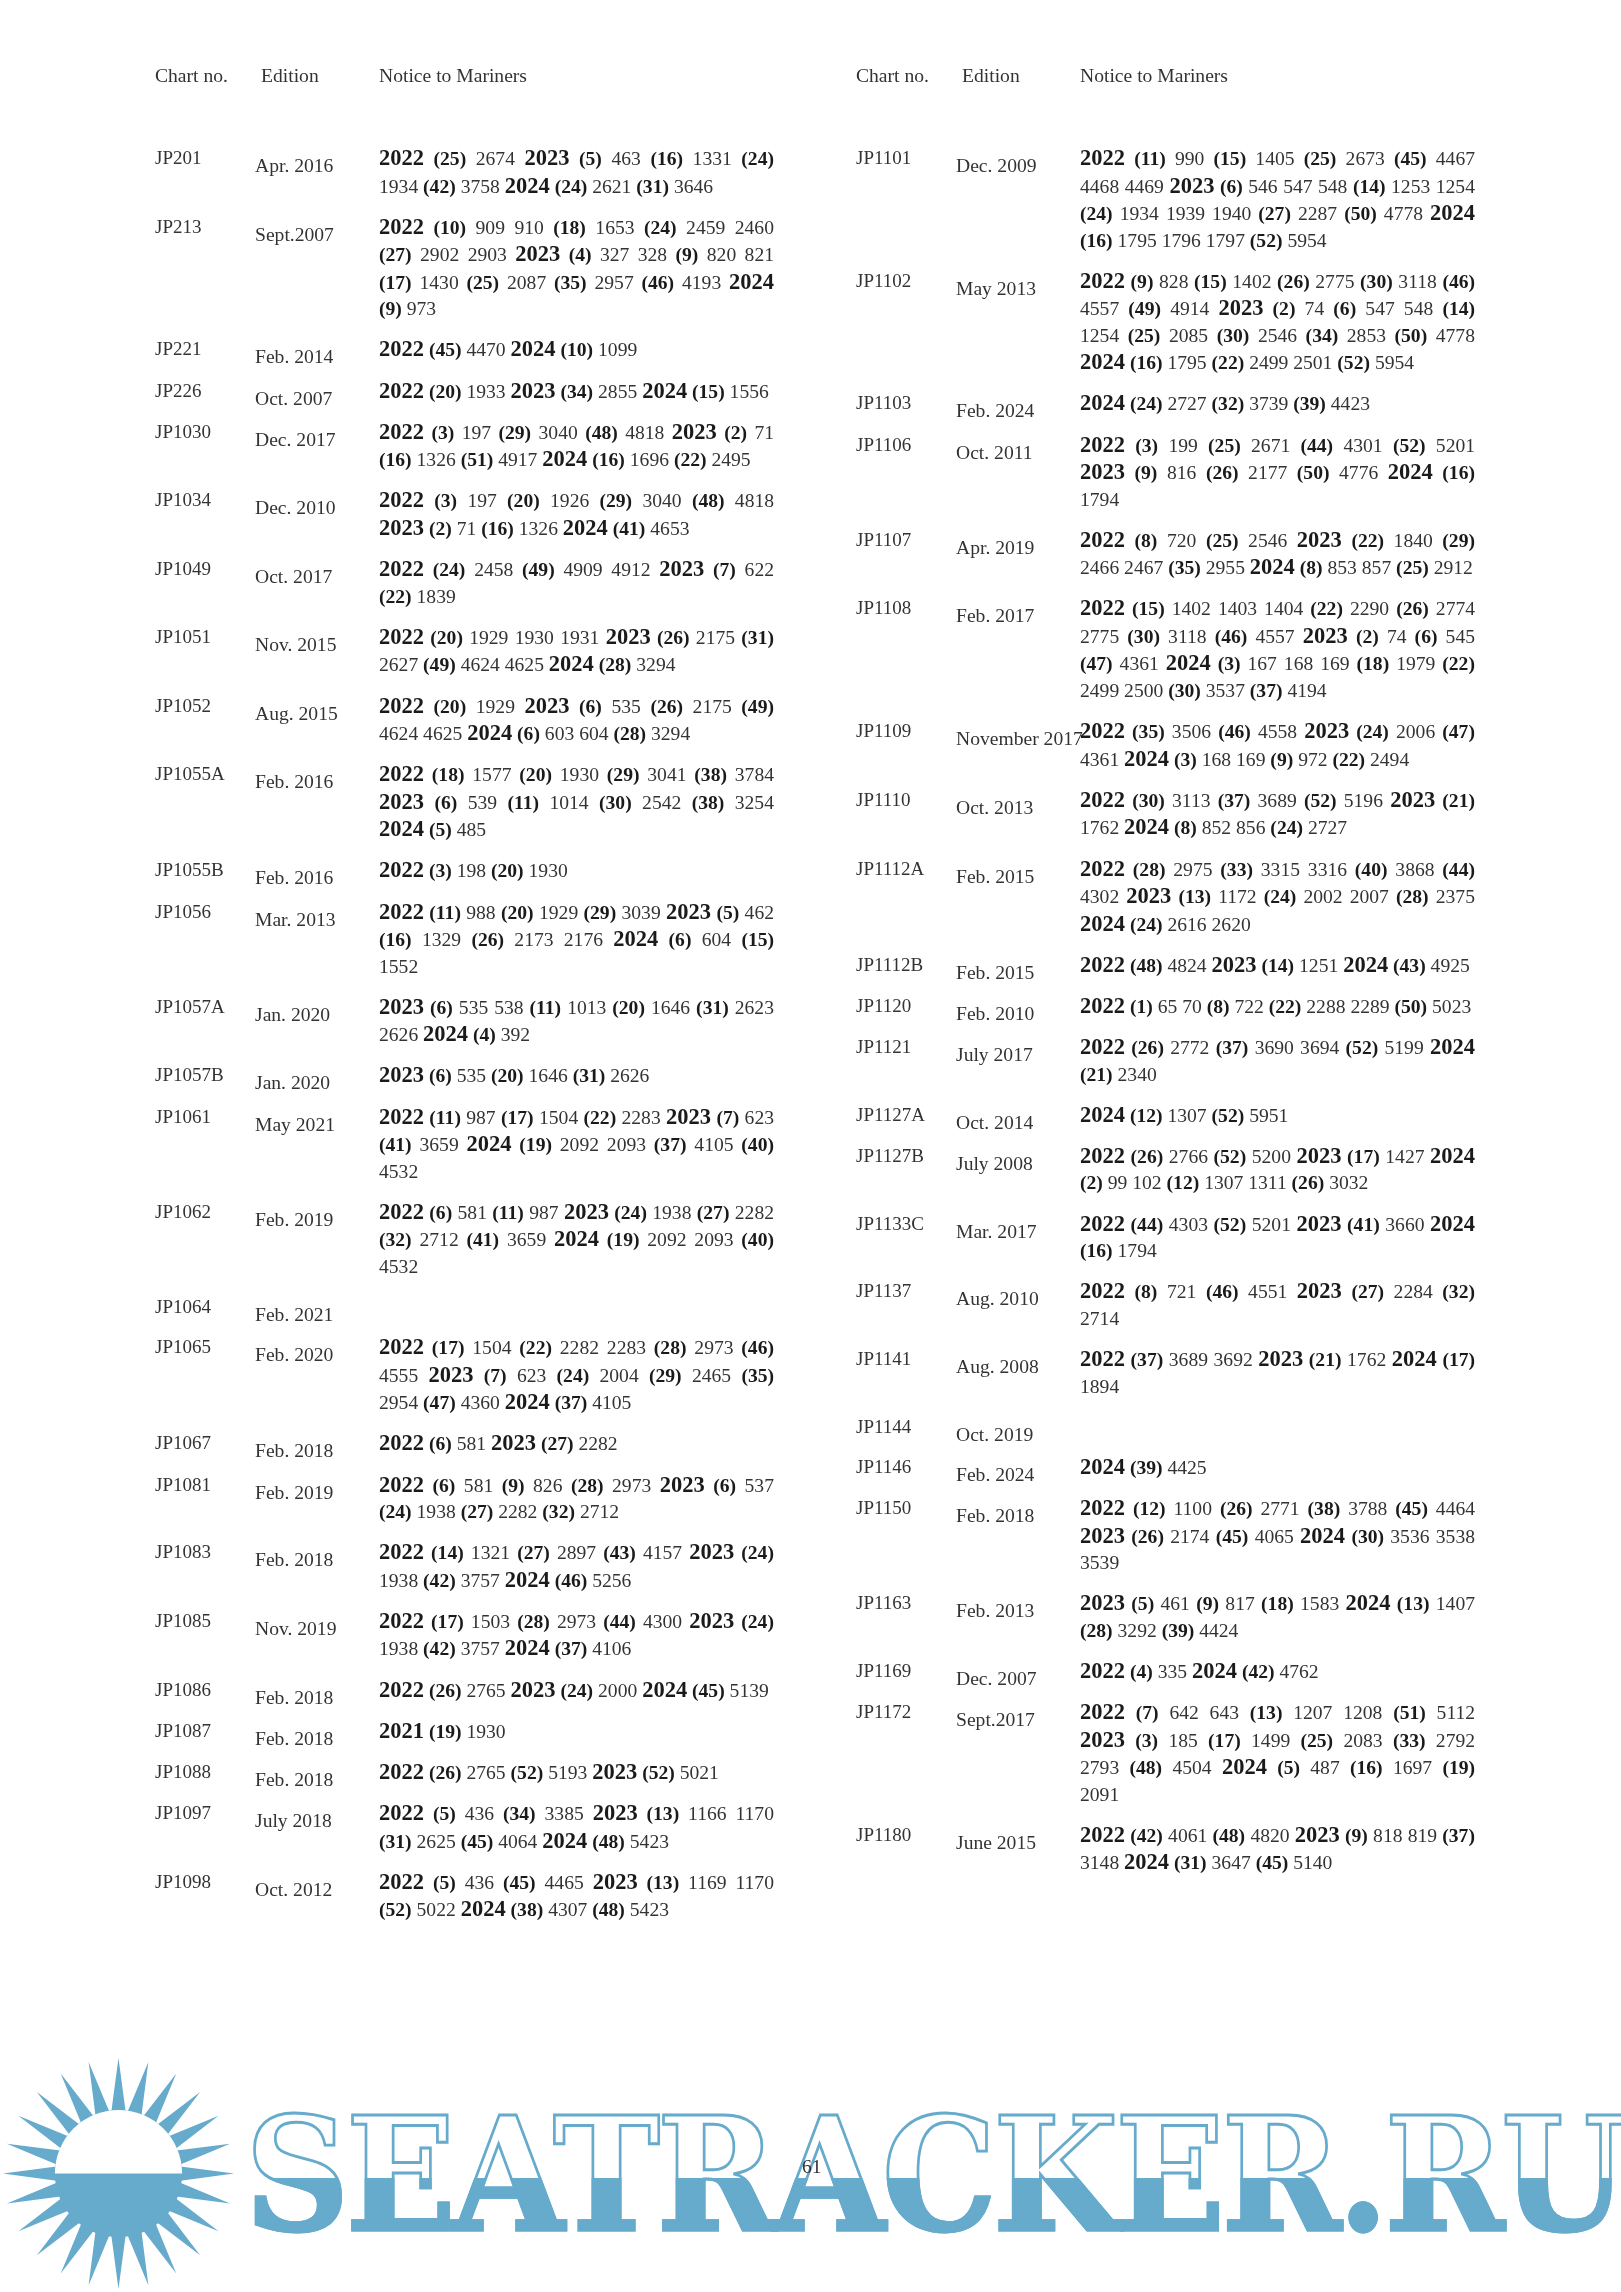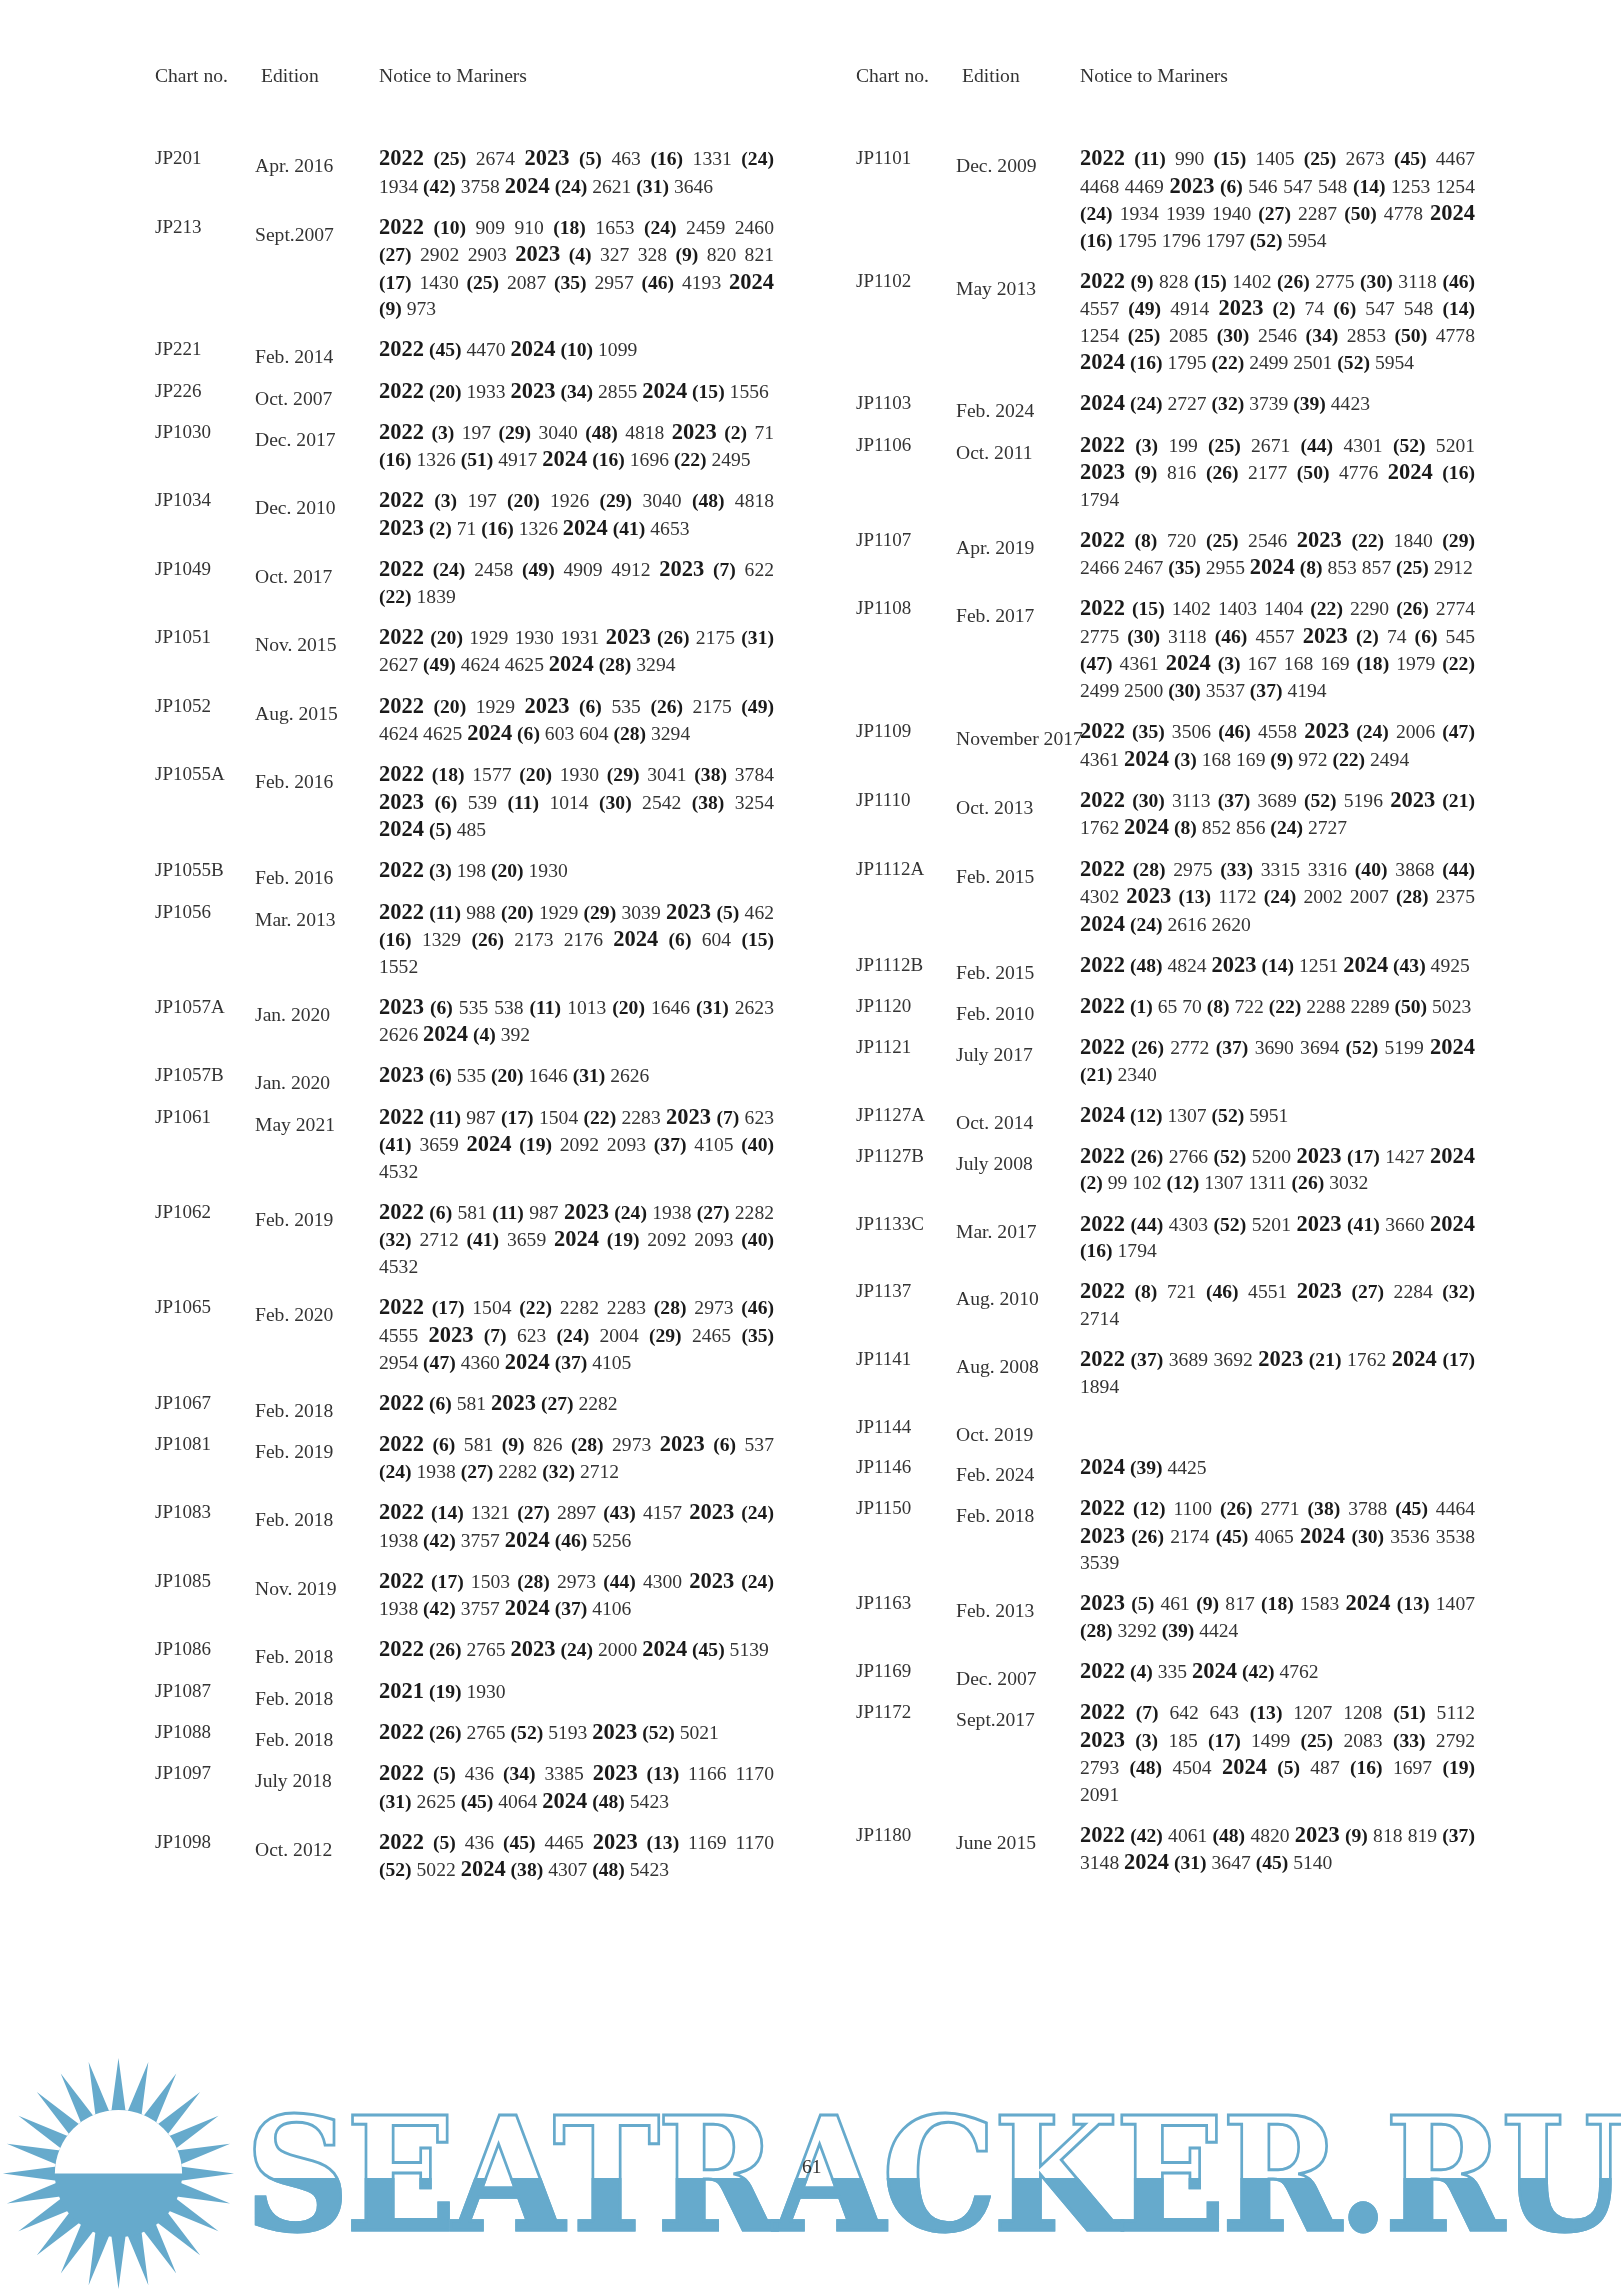--- a/index.html
+++ b/index.html
@@ -112,20 +112,25 @@
         <span class="chart">JP1061</span>
         <span class="edition">May 2021</span>
         <div class="notices"><span class="tok-year">2022</span> <span class="tok-week">(11)</span> <span class="tok-num">987</span> <span class="tok-week">(17)</span> <span class="tok-num">1504</span> <span class="tok-week">(22)</span> <span class="tok-num">2283</span> <span class="tok-year">2023</span> <span class="tok-week">(7)</span> <span class="tok-num">623</span> <span class="tok-week">(41)</span> <span class="tok-num">3659</span> <span class="tok-year">2024</span> <span class="tok-week">(19)</span> <span class="tok-num">2092</span> <span class="tok-num">2093</span> <span class="tok-week">(37)</span> <span class="tok-num">4105</span> <span class="tok-week">(40)</span> <span class="tok-num">4532</span></div>
       </div>
       <div class="row">
         <span class="chart">JP1062</span>
         <span class="edition">Feb. 2019</span>
         <div class="notices"><span class="tok-year">2022</span> <span class="tok-week">(6)</span> <span class="tok-num">581</span> <span class="tok-week">(11)</span> <span class="tok-num">987</span> <span class="tok-year">2023</span> <span class="tok-week">(24)</span> <span class="tok-num">1938</span> <span class="tok-week">(27)</span> <span class="tok-num">2282</span> <span class="tok-week">(32)</span> <span class="tok-num">2712</span> <span class="tok-week">(41)</span> <span class="tok-num">3659</span> <span class="tok-year">2024</span> <span class="tok-week">(19)</span> <span class="tok-num">2092</span> <span class="tok-num">2093</span> <span class="tok-week">(40)</span> <span class="tok-num">4532</span></div>
       </div>
       <div class="row">
+        <span class="chart">JP1064</span>
+        <span class="edition">Feb. 2021</span>
+        <div class="notices">&nbsp;</div>
+      </div>
+      <div class="row">
         <span class="chart">JP1065</span>
         <span class="edition">Feb. 2020</span>
         <div class="notices"><span class="tok-year">2022</span> <span class="tok-week">(17)</span> <span class="tok-num">1504</span> <span class="tok-week">(22)</span> <span class="tok-num">2282</span> <span class="tok-num">2283</span> <span class="tok-week">(28)</span> <span class="tok-num">2973</span> <span class="tok-week">(46)</span> <span class="tok-num">4555</span> <span class="tok-year">2023</span> <span class="tok-week">(7)</span> <span class="tok-num">623</span> <span class="tok-week">(24)</span> <span class="tok-num">2004</span> <span class="tok-week">(29)</span> <span class="tok-num">2465</span> <span class="tok-week">(35)</span> <span class="tok-num">2954</span> <span class="tok-week">(47)</span> <span class="tok-num">4360</span> <span class="tok-year">2024</span> <span class="tok-week">(37)</span> <span class="tok-num">4105</span></div>
       </div>
       <div class="row">
         <span class="chart">JP1067</span>
         <span class="edition">Feb. 2018</span>
         <div class="notices"><span class="tok-year">2022</span> <span class="tok-week">(6)</span> <span class="tok-num">581</span> <span class="tok-year">2023</span> <span class="tok-week">(27)</span> <span class="tok-num">2282</span></div>
       </div>
       <div class="row">

